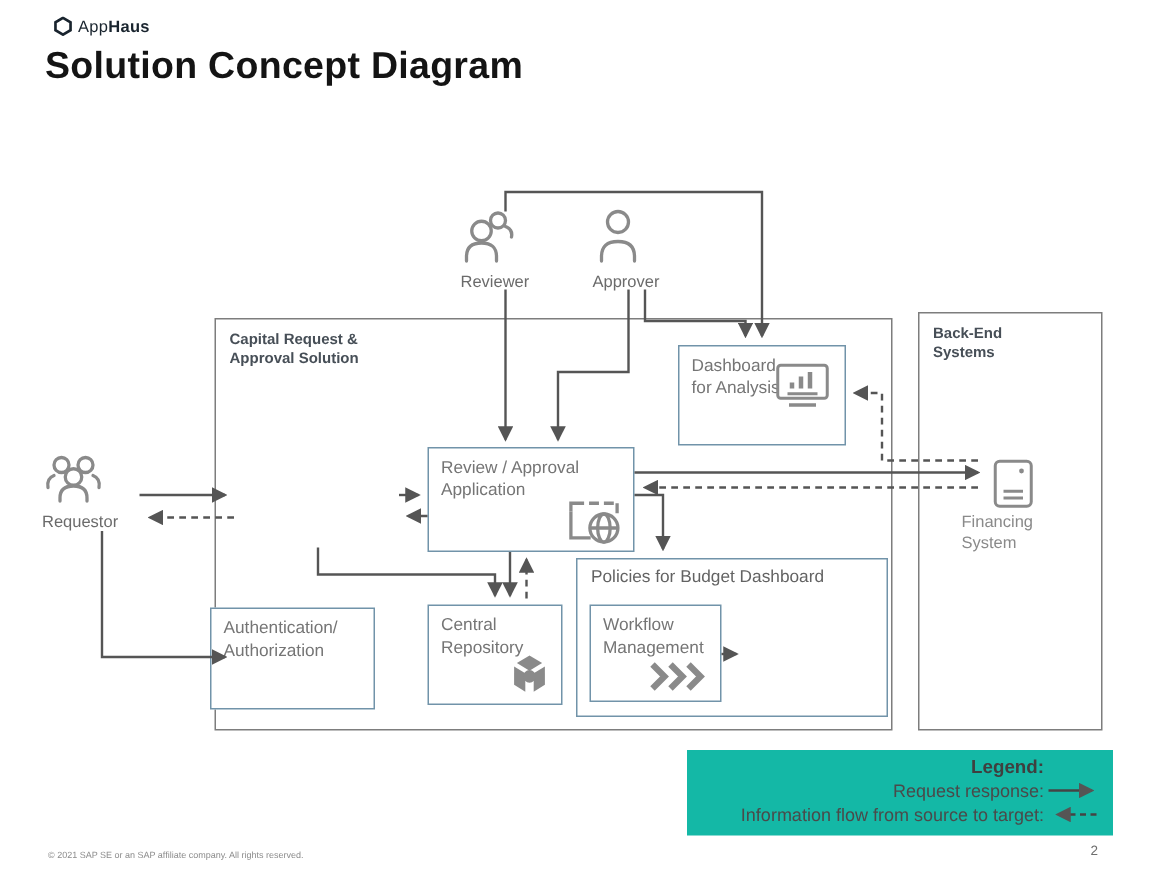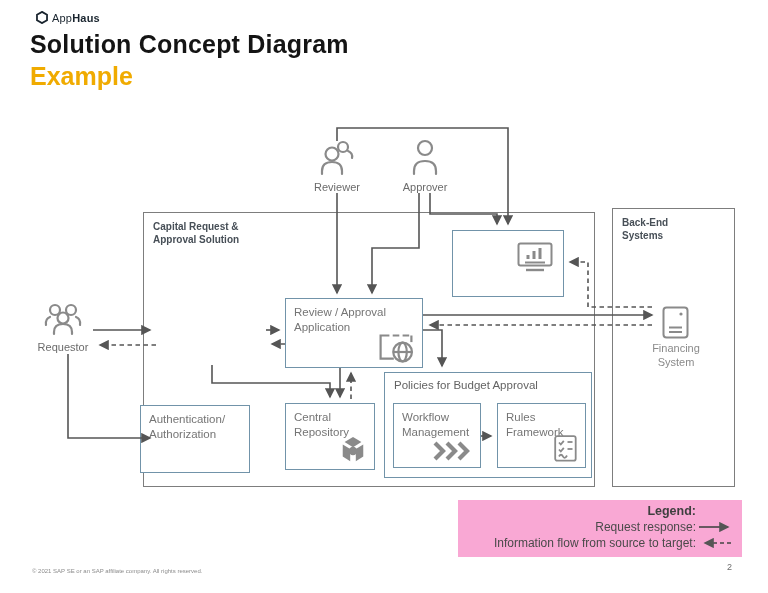--- a/index.html
+++ b/index.html
@@ -19,30 +19,30 @@
 
   
   .node{position:absolute;background:#fff;border:1.5px solid #7193a9;box-sizing:border-box;
         font-size:11.5px;color:#757575;line-height:1.3;padding:6px 8px;z-index:2;}
   .node .nlabel{display:block;width:85%;}
   .node-icon{position:absolute;}
 
   .group-label{font-size:11.5px;color:#636363;padding:6px 9px;}
 
   
-  .actor{position:absolute;z-index:2;text-align:center;}
+  .actor{position:absolute;z-index:2;text-align:left;}
   .actor-label{font-size:11px;color:#6b6b6b;margin-top:1px;}
 
-  .fin-label{position:absolute;font-size:11px;color:#8a8a8a;text-align:center;line-height:1.25;z-index:2;}
+  .fin-label{position:absolute;font-size:11px;color:#8a8a8a;text-align:left;line-height:1.25;z-index:2;}
 
   
   .wires{position:absolute;left:0;top:0;z-index:3;pointer-events:none;}
 
   
-  .legend{position:absolute;left:458px;top:500px;width:284px;height:57px;background:#f9a8d4;
+  .legend{position:absolute;left:458px;top:500px;width:284px;height:57px;background:#14b8a6;
           box-sizing:border-box;padding:3px 6px 0 0;z-index:2;}
   .legend-row{display:flex;justify-content:flex-end;align-items:center;height:16px;}
   .legend-title{font-size:12.5px;font-weight:bold;color:#3f3f3f;margin-right:40px;}
   .legend-text{font-size:12px;color:#4a4a4a;}
   .legend-arrow{width:40px;display:flex;justify-content:center;}
 
   .footer-copy{position:absolute;left:32px;top:568px;font-size:6px;color:#8c8c8c;}
   .page-num{position:absolute;left:727px;top:562px;font-size:9px;color:#6e6e6e;}
 </style>
 </head>
@@ -50,21 +50,20 @@
 
 <div class="canvas">
 
   <div class="logo">
     <svg width="12" height="13" viewBox="0 0 20 22">
       <path d="M10 1.5 L18.5 6.5 V15.5 L10 20.5 L1.5 15.5 V6.5 Z" fill="none" stroke="#19242e" stroke-width="3"></path>
     </svg>
     <span class="logo-text"><span>App</span><b>Haus</b></span>
   </div>
   <div class="title">Solution Concept Diagram</div>
-  <div class="subtitle">Example</div>
 
   <div class="container-box" style="left:143px;top:212px;width:452px;height:275px;">
     <div class="container-label">Capital Request &amp; Approval Solution</div>
   </div>
   <div class="container-box" style="left:612px;top:208px;width:123px;height:279px;">
     <div class="container-label" style="width:70px;">Back-End Systems</div>
   </div>
 
   <div class="actor" style="left:307px;top:139px;width:60px;">
     <svg width="38" height="37" viewBox="0 0 38 37">
@@ -110,20 +109,21 @@
         <path d="M13 5 h6 M22 5 h6" stroke-dasharray="6 3"></path>
           <path d="M30 5 v6"></path>
         <circle cx="22" cy="20" r="8.5" fill="#fff"></circle>
         <ellipse cx="22" cy="20" rx="3.8" ry="8.5"></ellipse>
         <path d="M13.5 20 h17"></path>
       </g>
     </svg>
   </div>
 
   <div class="node" style="left:452px;top:230px;width:112px;height:67px;">
+    <span class="nlabel" style="width:62px;">Dashboard for Analysis</span>
     <svg class="node-icon" style="right:8px;top:11px;" width="38" height="30" viewBox="0 0 38 30">
       <g fill="none" stroke="#8a8a8a" stroke-width="2">
         <rect x="1.5" y="1.5" width="33" height="22" rx="2"></rect>
         <path d="M11 17 v-4 M17 17 v-8 M23 17 v-11" stroke-width="3"></path>
         <path d="M8 20.5 h20"></path>
         <path d="M9 28 h18" stroke-width="2.4"></path>
       </g>
     </svg>
   </div>
 
@@ -137,47 +137,34 @@
       <g fill="#8a8a8a">
         <polygon points="15,1 24,6.5 15,12 6,6.5"></polygon>
         <polygon points="4,9 12,13.8 12,27 4,22"></polygon>
         <polygon points="26,9 18,13.8 18,27 26,22"></polygon>
         <circle cx="15" cy="16" r="4.5"></circle>
       </g>
     </svg>
   </div>
 
   <div class="container-box" style="left:384px;top:372px;width:208px;height:106px;border-color:#7193a9;z-index:2;background:#fff;">
-    <div class="group-label">Policies for Budget Approval</div>
+    <div class="group-label">Policies for Budget Dashboard</div>
   </div>
 
   <div class="node" style="left:393px;top:403px;width:88px;height:65px;">
     <span class="nlabel" style="width:100%;">Workflow Management</span>
     <svg class="node-icon" style="right:8px;bottom:6px;" width="40" height="20" viewBox="0 0 40 20">
       <g fill="none" stroke="#8a8a8a" stroke-width="4.2">
         <path d="M3 2 l8 8 l-8 8"></path>
         <path d="M15 2 l8 8 l-8 8"></path>
         <path d="M27 2 l8 8 l-8 8"></path>
       </g>
     </svg>
   </div>
 
-  <div class="node" style="left:497px;top:403px;width:89px;height:65px;">
-    <span class="nlabel" style="width:100%;">Rules Framework</span>
-    <svg class="node-icon" style="right:8px;bottom:5px;" width="23" height="27" viewBox="0 0 23 27">
-      <g fill="none" stroke="#8a8a8a" stroke-width="1.8">
-        <rect x="1.2" y="1.2" width="20.5" height="24.5" rx="2"></rect>
-        <path d="M5 7.5 l1.8 2 l3 -3.6"></path>
-        <path d="M13.5 7 h5"></path>
-        <path d="M5 14.5 l1.8 2 l3 -3.6"></path>
-        <path d="M13.5 14 h5"></path>
-        <path d="M5 21.5 q2 -3.5 4 0 q2 3 4 -1"></path>
-      </g>
-    </svg>
-  </div>
 
   <svg style="position:absolute;left:662px;top:306px;z-index:2;" width="27" height="33" viewBox="0 0 27 33">
     <g fill="none" stroke="#8a8a8a" stroke-width="2">
       <rect x="1.5" y="1.5" width="24" height="30" rx="3"></rect>
       <circle cx="19" cy="8" r="1.6" fill="#8a8a8a" stroke="none"></circle>
       <path d="M7 21.5 h13 M7 26 h13"></path>
     </g>
   </svg>
   <div class="fin-label" style="left:641px;top:342px;width:70px;">Financing System</div>
 

